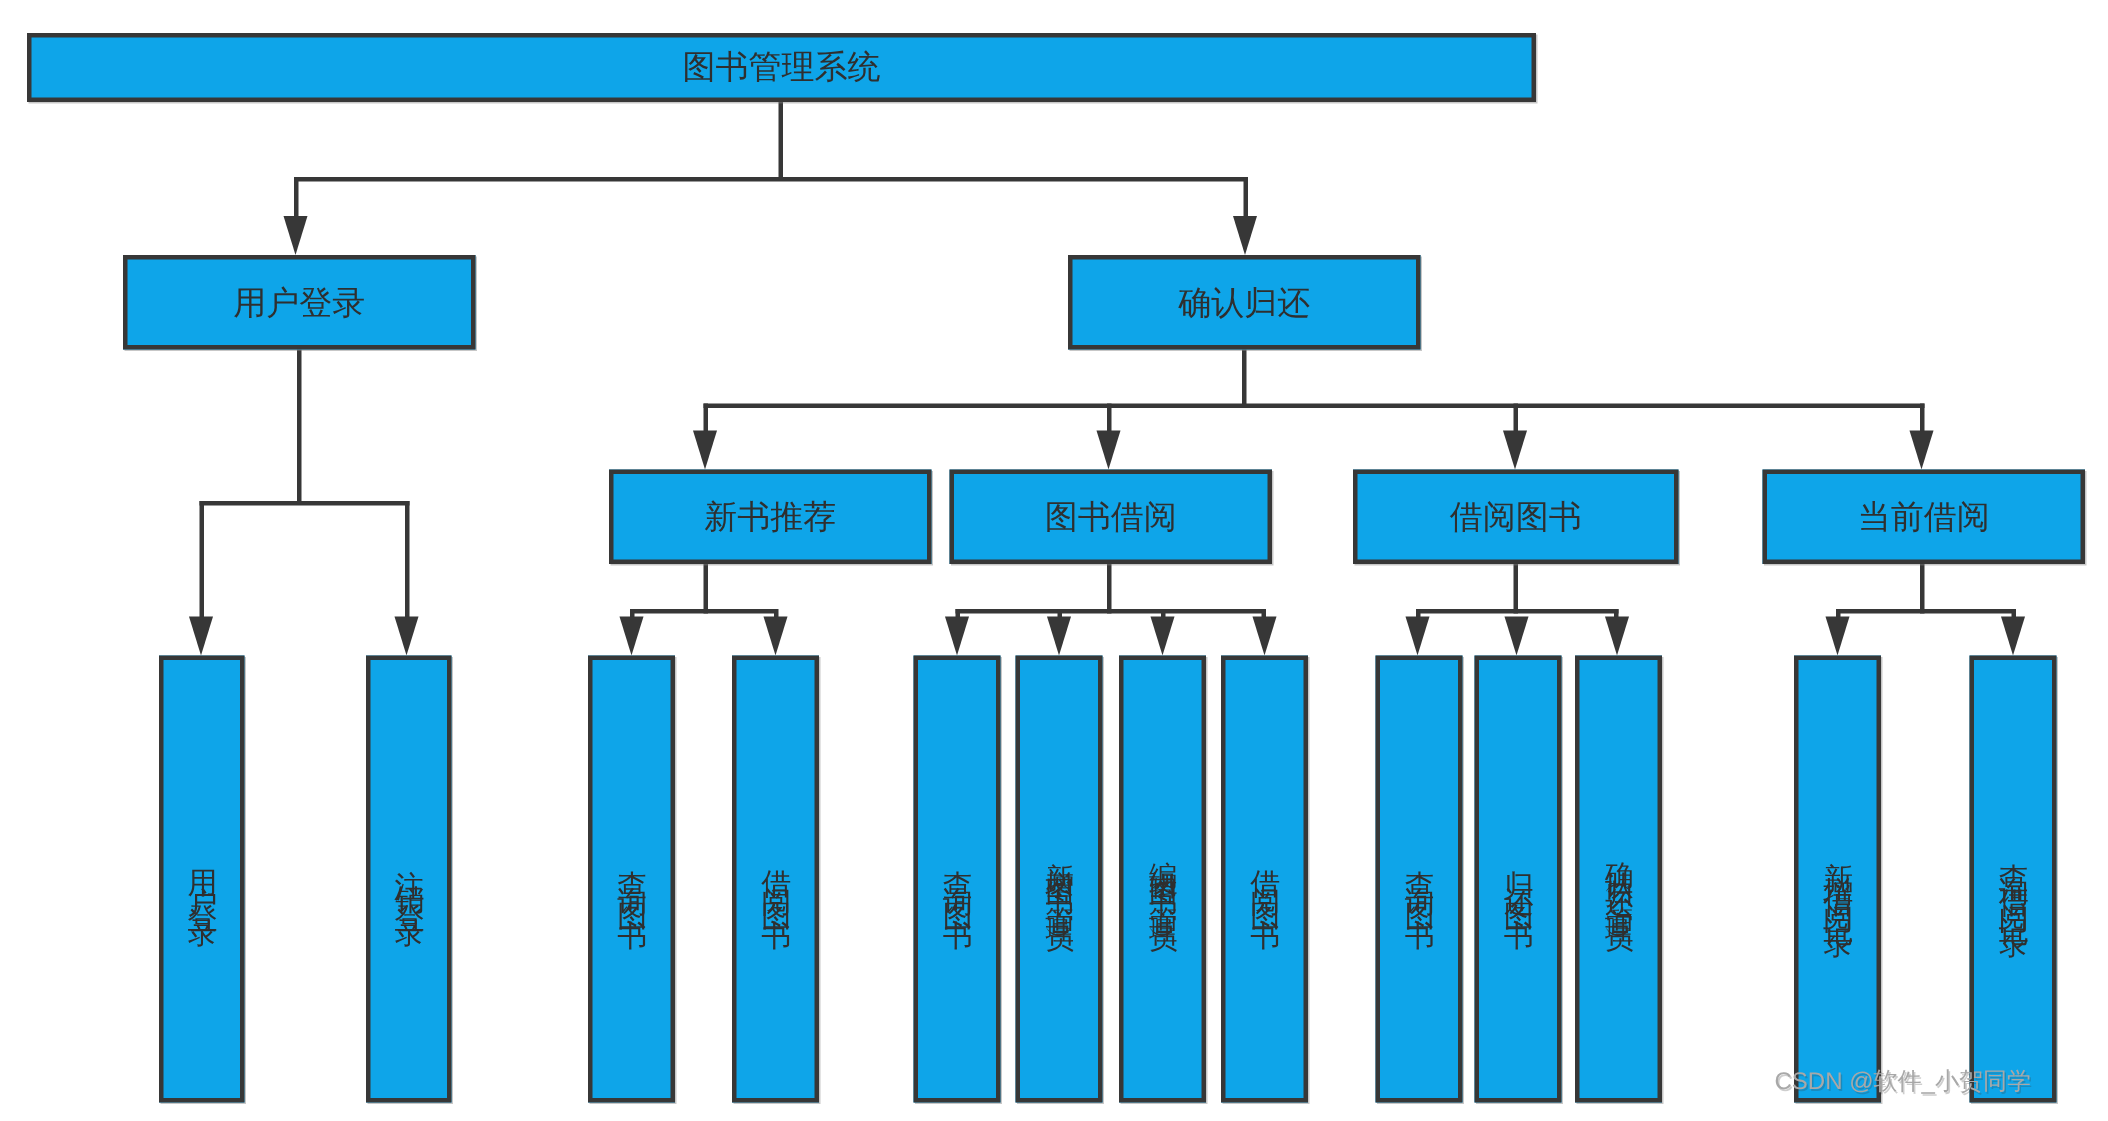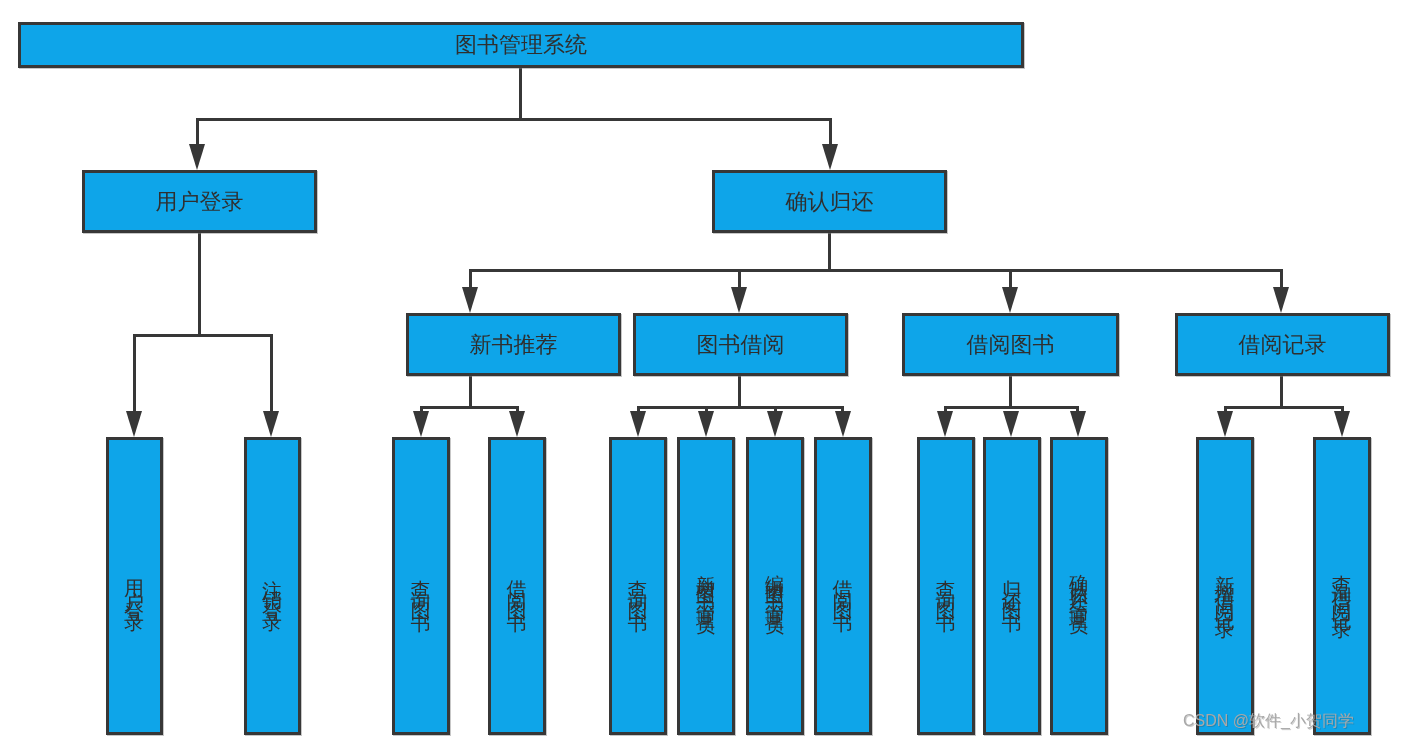--- a/index.html
+++ b/index.html
@@ -127,21 +127,21 @@
   <div class="box" style="left:363px;top:313px;width:215px;height:63px;margin-left:43px;">
     <span>新书推荐</span>
   </div>
   <div class="box" style="left:633px;top:313px;width:215px;height:63px;">
     <span>图书借阅</span>
   </div>
   <div class="box" style="left:902px;top:313px;width:217px;height:63px;">
     <span>借阅图书</span>
   </div>
   <div class="box" style="left:1175px;top:313px;width:215px;height:63px;">
-    <span>借阅记录</span>
+    <span>当前借阅</span>
   </div>
 
   <div class="box vbox" style="left:106px;top:437px;width:57px;height:298px;">
     <span class="vtext">用户登录</span>
   </div>
   <div class="box vbox" style="left:244px;top:437px;width:57px;height:298px;">
     <span class="vtext">注销登录</span>
   </div>
 
   <div class="box vbox" style="left:392px;top:437px;width:58px;height:298px;">

